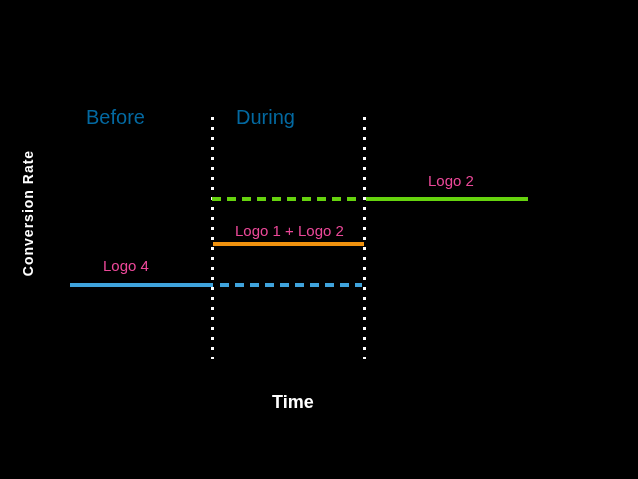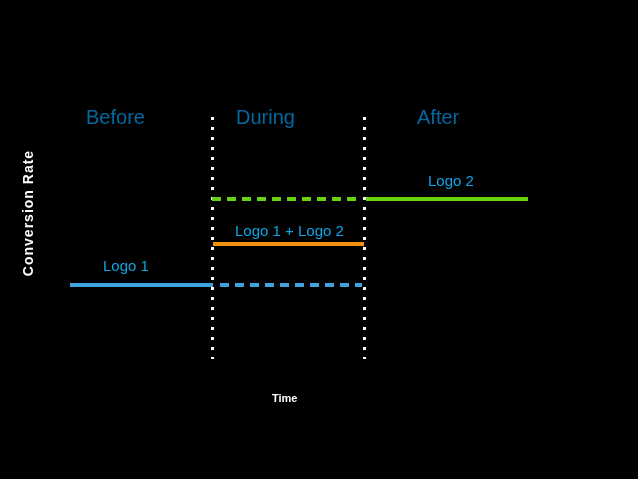--- a/index.html
+++ b/index.html
@@ -33,21 +33,21 @@
     font-size: 14px;
     font-weight: bold;
     letter-spacing: 1px;
     white-space: nowrap;
   }
   .x-axis-label {
     position: absolute;
     left: 272px;
     top: 392px;
     color: #ffffff;
-    font-size: 11px;
+    font-size: 18px;
     font-weight: bold;
     white-space: nowrap;
   }
 
   .vline {
     position: absolute;
     top: 117px;
     width: 3px;
     height: 242px;
     background: repeating-linear-gradient(to bottom, currentColor 0 3px, transparent 3px 10px);
@@ -62,45 +62,44 @@
   }
 
   .line-logo1-solid   { left: 70px;  top: 283px; width: 143px; }
   .line-logo1-dashed  { left: 220px; top: 283px; width: 142px; }
   .line-combo-solid   { left: 213px; top: 242px; width: 151px; }
   .line-logo2-dashed  { left: 212px; top: 197px; width: 150px; }
   .line-logo2-solid   { left: 366px; top: 197px; width: 162px; }
 
   .series-label {
     position: absolute;
-    color: #0ea5e9;
+    color: #ec4899;
     font-size: 15px;
     line-height: 1.1;
     white-space: nowrap;
   }
   .label-logo1 { left: 103px; top: 258px; }
   .label-combo { left: 235px; top: 223px; text-align: right; }
   .label-logo2 { left: 428px; top: 173px; }
 </style>
 </head>
 <body>
 
 <div id="slide">
 
   <div class="phase-label phase-before">Before</div>
   <div class="phase-label phase-during">During</div>
-  <div class="phase-label phase-after">After</div>
 
   <div class="y-axis-label">Conversion Rate</div>
   <div class="x-axis-label">Time</div>
 
   <div class="vline vline-left" style="color: rgb(255, 255, 255);"></div>
   <div class="vline vline-right" style="color: rgb(255, 255, 255);"></div>
 
-  <div class="series-label label-logo1">Logo 1</div>
+  <div class="series-label label-logo1">Logo 4</div>
   <div class="hline solid line-logo1-solid" style="color: rgb(63, 163, 220);"></div>
   <div class="hline dashed line-logo1-dashed" style="color: rgb(63, 163, 220);"></div>
 
   <div class="series-label label-combo">Logo 1 + Logo 2</div>
   <div class="hline solid line-combo-solid" style="color: rgb(240, 146, 15);"></div>
 
   <div class="series-label label-logo2">Logo 2</div>
   <div class="hline dashed line-logo2-dashed" style="color: rgb(102, 211, 14);"></div>
   <div class="hline solid line-logo2-solid" style="color: rgb(102, 211, 14);"></div>
 

